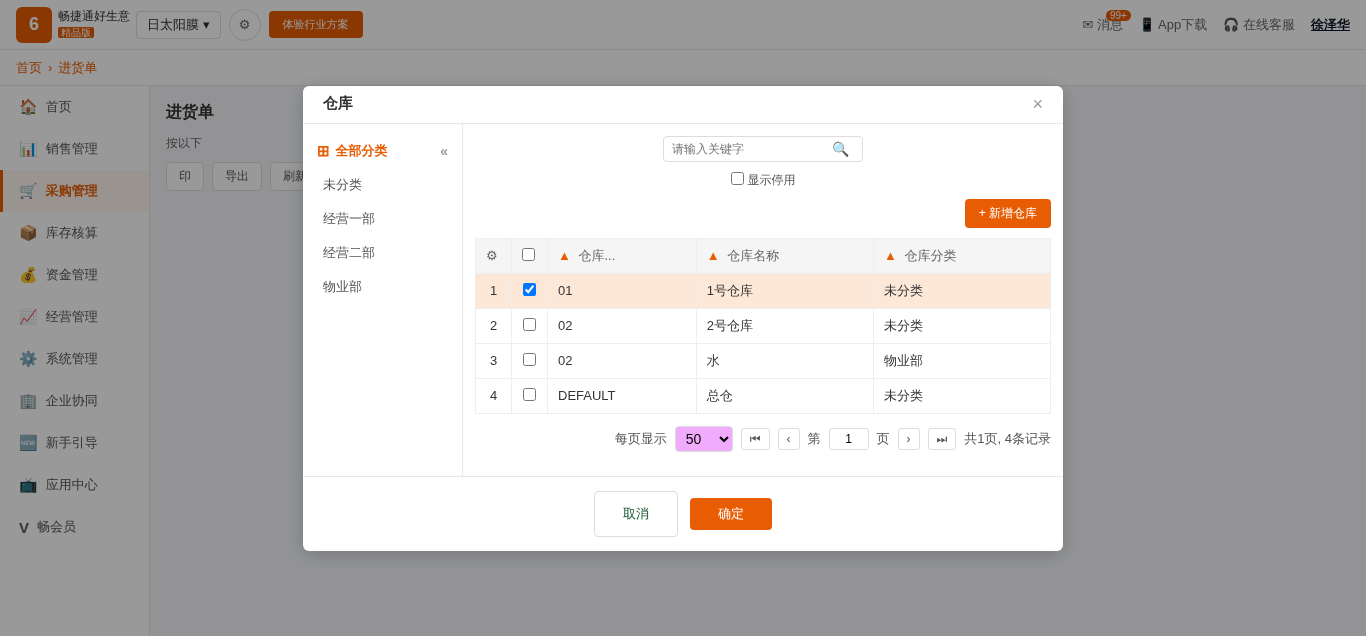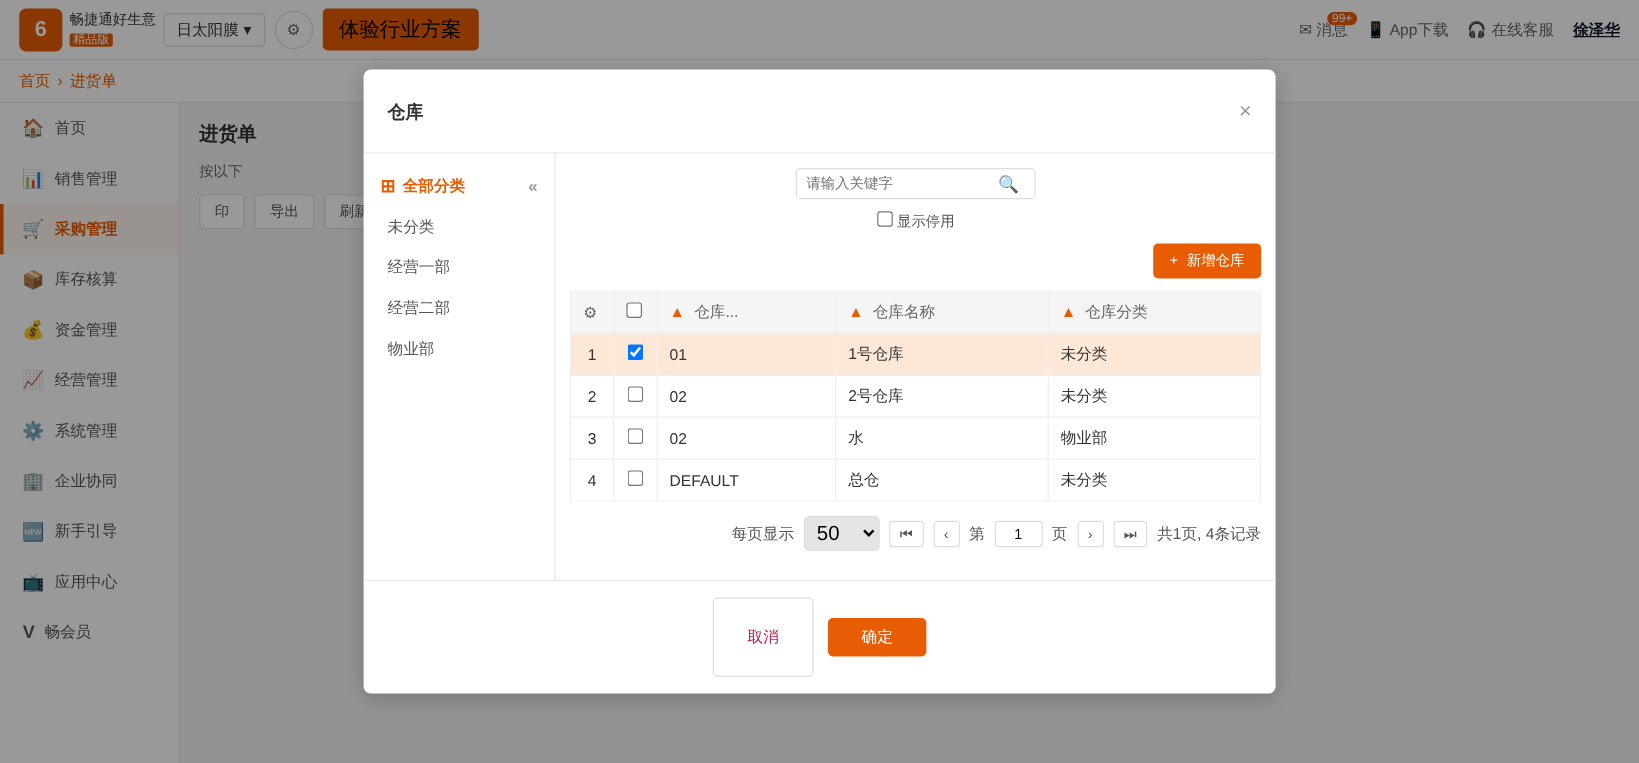--- a/index.html
+++ b/index.html
@@ -36,22 +36,22 @@
     .store-selector {
       display: flex; align-items: center; gap: 4px;
       border: 1px solid #ddd; border-radius: 4px;
       padding: 4px 10px; cursor: pointer; font-size: 13px; color: #333;
     }
     .gear-btn {
       width: 32px; height: 32px; border-radius: 50%; border: 1px solid #ddd;
       display: flex; align-items: center; justify-content: center; cursor: pointer; color: #666;
     }
     .trial-btn {
-      background: #e85d04; color: #000000; border: none; border-radius: 4px;
-      padding: 6px 14px; cursor: pointer; font-size: 17px;
+      background: #e85d04; color: #ffffff; border: none; border-radius: 4px;
+      padding: 6px 14px; cursor: pointer; font-size: 11px;
     }
 
     .topbar-right { display: flex; align-items: center; gap: 16px; color: #666; font-size: 13px; }
     .notif-badge { position: relative; display: inline-block; }
     .badge { background: #e85d04; color: #fff; font-size: 10px; border-radius: 8px; padding: 0 4px; position: absolute; top: -6px; right: -8px; }
     .user-name { color: #0f172a; font-weight: bold; text-decoration: underline; }
 
     
     .breadcrumb-bar {
       height: 36px;
@@ -105,22 +105,22 @@
       display: flex; align-items: center; justify-content: center;
     }
 
     
     .dialog {
       background: #fff; border-radius: 6px; width: 760px;
       box-shadow: 0 4px 20px rgba(0,0,0,0.2);
       display: flex; flex-direction: column; max-height: 560px;
     }
     .dialog-header {
-      display: flex; align-items: flex-end; justify-content: space-between;
-      padding: 24px 20px; border-bottom: 1px solid #e8e8e8;
+      display: flex; align-items: flex-start; justify-content: space-between;
+      padding: 8px 20px; border-bottom: 1px solid #e8e8e8;
     }
     .dialog-title { font-size: 15px; font-weight: bold; color: #333; }
     .dialog-close { cursor: pointer; font-size: 18px; color: #999; }
 
     .dialog-body { display: flex; flex: 1; overflow: hidden; }
 
     
     .cat-panel {
       width: 160px; border-right: 1px solid #e8e8e8;
       padding: 10px 0; flex-shrink: 0;
@@ -147,21 +147,21 @@
       width: 200px; background: #fff;
     }
     .search-input-wrap input {
       border: none; outline: none; font-size: 12px; color: #555; width: 160px; background: transparent;
     }
     .search-icon { color: #bbb; font-size: 14px; cursor: pointer; }
     .show-disabled { display: flex; align-items: flex-start; gap: 4px; font-size: 12px; color: #555; }
     .show-disabled input { cursor: pointer; }
     .add-btn {
       background: #e85d04; color: #fff; border: none; border-radius: 4px;
-      padding: 6px 14px; cursor: pointer; font-size: 12px; margin-left: auto; font-family: Liberation Mono, monospace;
+      padding: 6px 14px; cursor: pointer; font-size: 12px; margin-left: auto;
     }
 
     
     .data-table { width: 100%; border-collapse: collapse; font-size: 13px; }
     .data-table th {
       background: #f5f5f5; border: 1px solid #eee; padding: 8px 10px;
       text-align: left; color: #666; font-weight: normal;
     }
     .data-table td {
       border: 1px solid #eee; padding: 8px 10px; color: #333;
@@ -170,40 +170,40 @@
     .th-icon { color: #e85d04; margin-right: 4px; }
     .row-num { text-align: center; color: #666; }
 
     
     .pagination {
       display: flex; align-items: center; justify-content: flex-end;
       gap: 8px; padding: 12px 0; font-size: 13px; color: #555; flex-shrink: 0;
     }
     .page-select {
       border: 1px solid #ddd; border-radius: 4px; padding: 3px 6px;
-      font-size: 17px; background: #e5e5e5;
+      font-size: 14px; background: #f0abfc;
     }
     .page-btn {
       border: 1px solid #ddd; border-radius: 3px; padding: 3px 8px;
       cursor: pointer; background: #fff; color: #555; font-size: 12px;
     }
     .page-btn:disabled { color: #ccc; cursor: default; }
     .page-input {
       border: 1px solid #ddd; border-radius: 3px; padding: 3px 6px;
       width: 40px; text-align: center; font-size: 12px;
     }
 
     
     .dialog-footer {
       display: flex; align-items: center; justify-content: center;
       gap: 12px; padding: 14px 20px; border-top: 1px solid #e8e8e8;
     }
     .btn-cancel {
       border: 1px solid #ddd; background: #fff; border-radius: 4px;
-      padding: 23px 28px; cursor: pointer; font-size: 13px; color: #be185d;
+      padding: 13px 28px; cursor: pointer; font-size: 13px; color: #14532d;
     }
     .btn-confirm {
       border: none; background: #e85d04; border-radius: 4px;
       padding: 7px 28px; cursor: pointer; font-size: 13px; color: #fff;
     }
 
     .checkbox-cell { text-align: center; }
   </style>
 </head>
 <body>

